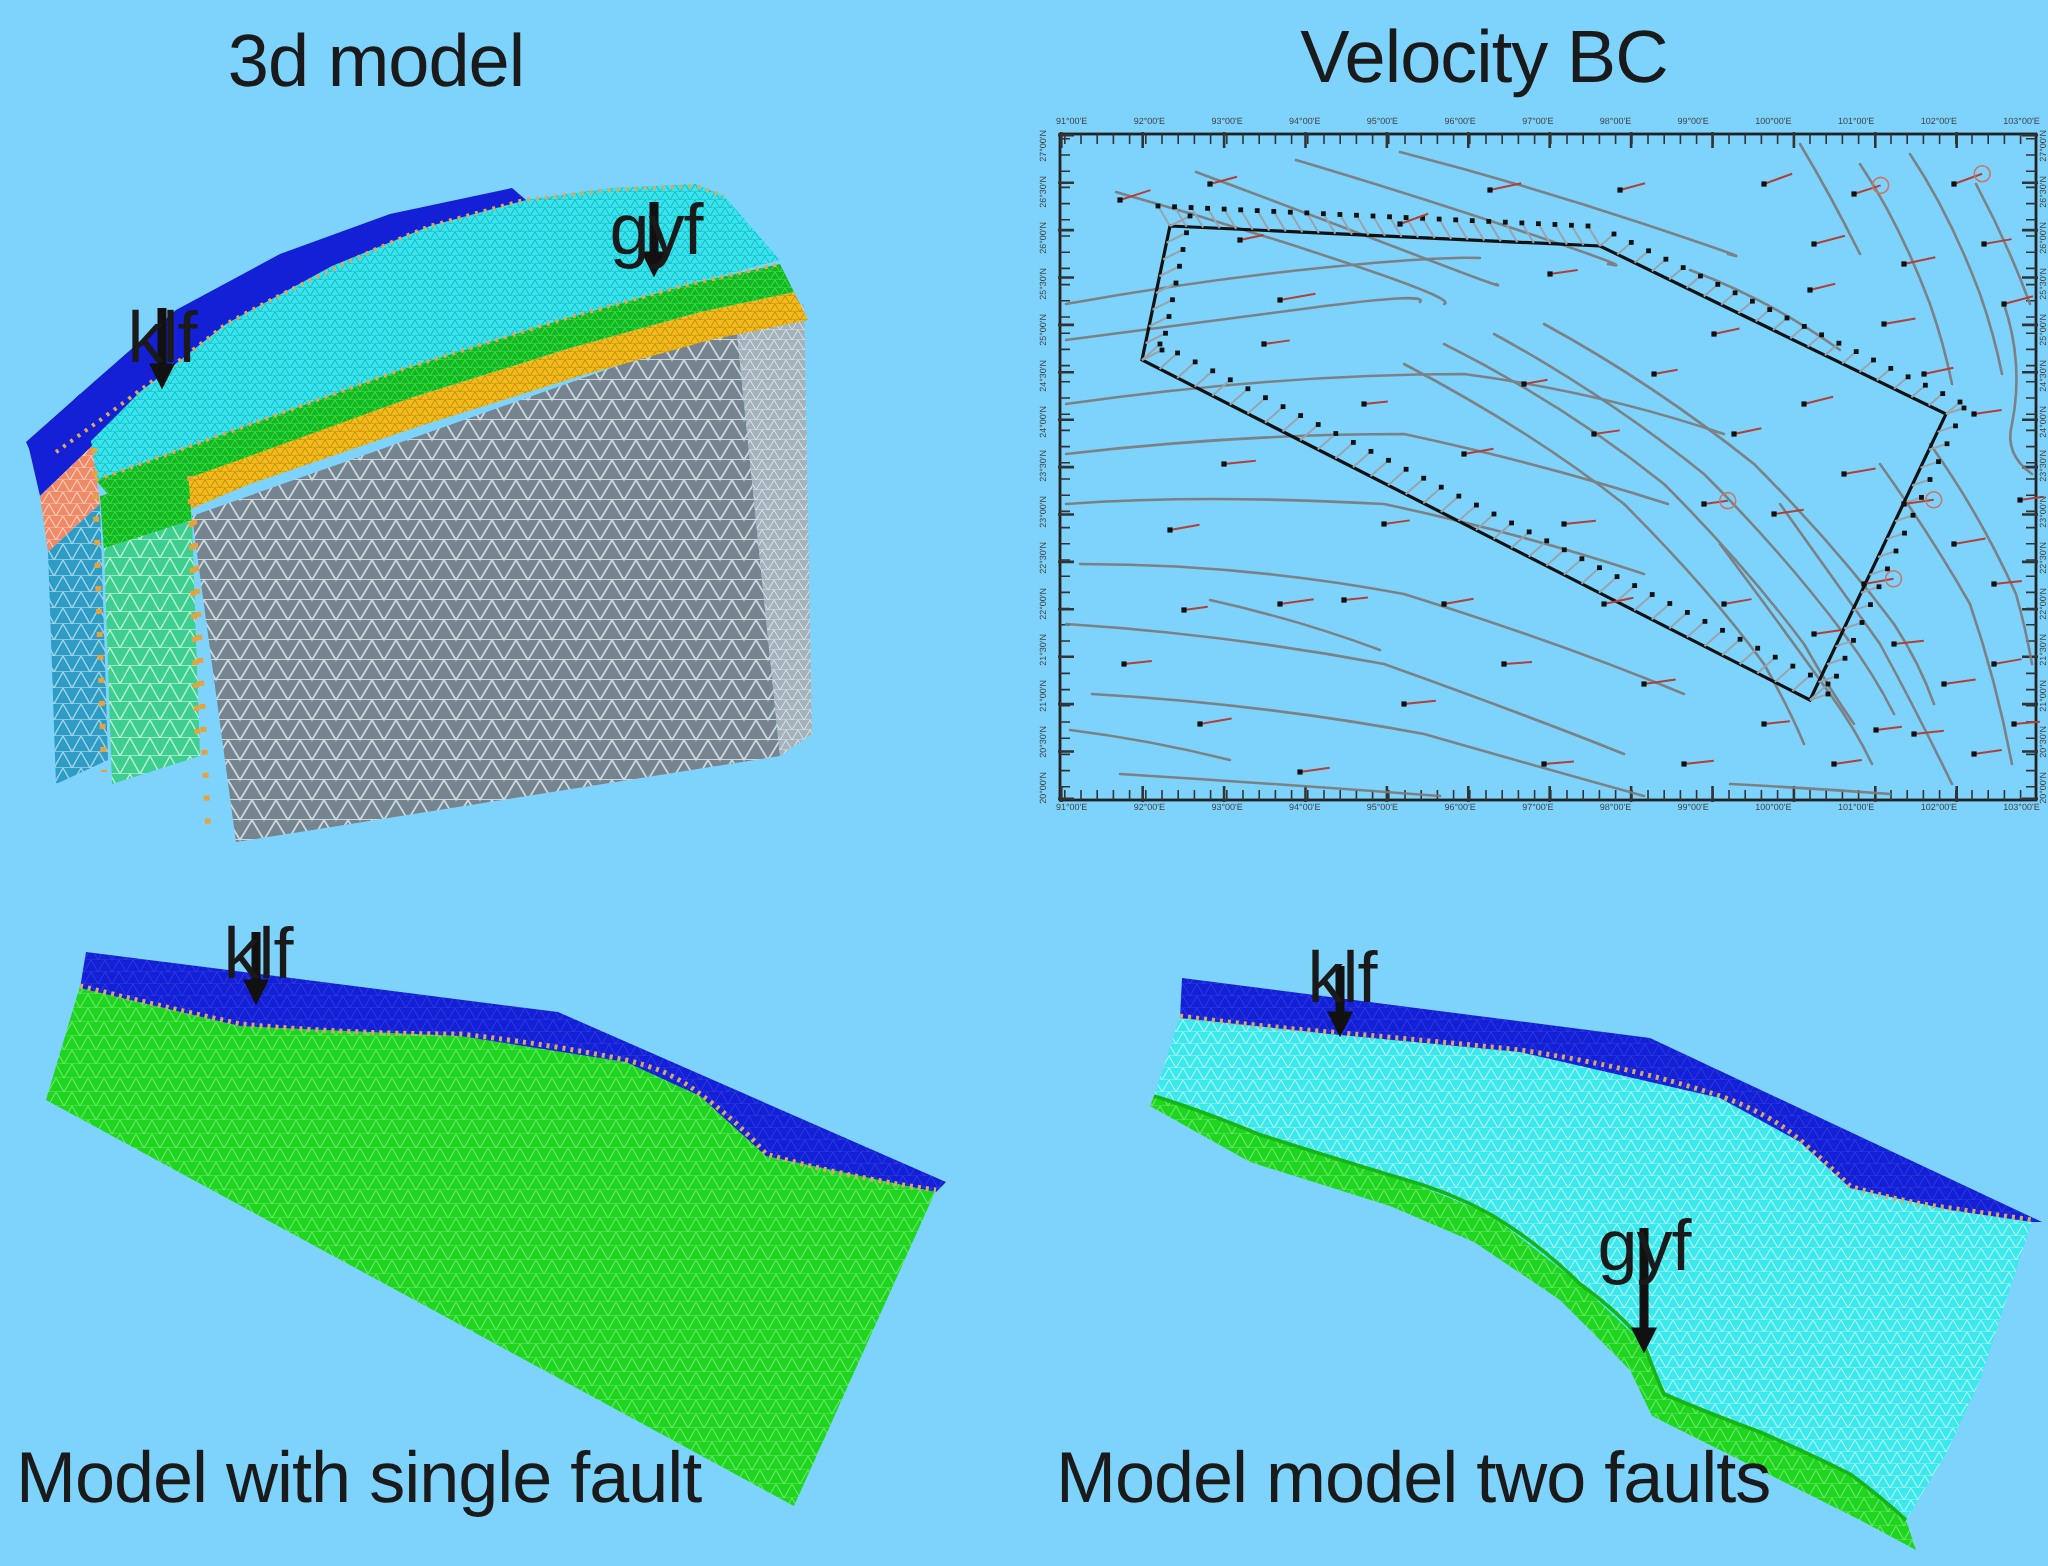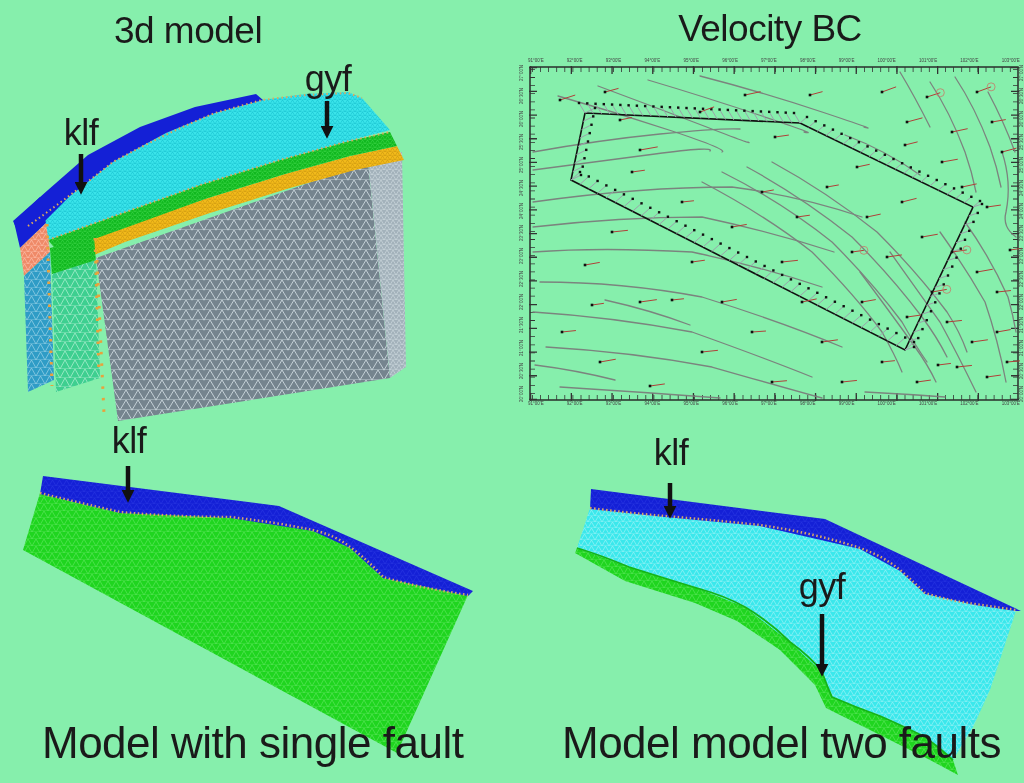--- a/index.html
+++ b/index.html
@@ -1,21 +1,21 @@
 <!DOCTYPE html>
 <html><head>
 <meta charset="utf-8">
 <style>
   html,body{margin:0;padding:0;background:#fff;}
-  #canvas{position:relative;width:1024px;height:783px;background:#86efac;overflow:hidden;
+  #canvas{position:relative;width:1024px;height:783px;background:#7dd3fc;overflow:hidden;
           font-family:"Liberation Sans",sans-serif;color:#1a1a1a;}
   #fig{position:absolute;left:0;top:0;width:1024px;height:783px;}
   .ttl{position:absolute;font-size:37px;font-weight:400;text-align:center;letter-spacing:-.5px;}
-  .lbl{position:absolute;font-size:36px;font-weight:400;text-align:center;letter-spacing:-.5px;}
-  .cap{position:absolute;font-size:44px;font-weight:400;white-space:nowrap;letter-spacing:-.5px;margin-left:34px;}
+  .lbl{position:absolute;font-size:36px;font-weight:400;text-align:center;letter-spacing:-.5px;margin-top:36px;}
+  .cap{position:absolute;font-size:36px;font-weight:400;white-space:nowrap;letter-spacing:-.5px;}
   .tickrow{position:absolute;display:flex;justify-content:space-between;font-size:4.5px;
            color:#444;line-height:1;}
   .tickcol{position:absolute;display:flex;flex-direction:column;justify-content:space-between;
            font-size:4.5px;color:#444;line-height:1;}
   .tickcol span{writing-mode:vertical-rl;transform:rotate(180deg);}
 </style>
 </head>
 <body>
 
 <div id="canvas">
@@ -527,21 +527,21 @@
     <polygon points="590,508 665,516 760,525 860,548 900,570 925,593 975,604 1016,610 1013,620 990,690 973,727 953,760 940,748 925,737 880,716 832,697 822,672 790,642 745,607 700,589 629,567 577,548" fill="url(#pCyan2d)"></polygon>
     <polygon points="591,489 825,519 1021,611 1016,611 975,605 925,594 900,571 860,549 760,526 665,517 590,509" fill="url(#pBlue)"></polygon>
     <path d="M590,508 Q628,513 665,516 Q713,520 760,525 Q815,533 860,548 Q885,557 900,570 Q915,583 925,593 Q950,601 975,604 L1016,610" fill="none" stroke="#d8a868" stroke-width="2.5" stroke-dasharray="1.5,2.5"></path>
     <path d="M577,548 Q600,555 629,567 Q670,580 700,589 Q725,596 745,607 Q770,622 790,642 Q812,658 822,672 Q827,686 832,697 Q855,707 880,716 Q905,727 925,737 Q940,748 953,760" fill="none" stroke="#17b417" stroke-width="1.8"></path>
     <line x1="670" y1="483" x2="670" y2="507" stroke="#111" stroke-width="4.5" marker-end="url(#ah)"></line>
     <line x1="822" y1="614" x2="822" y2="665" stroke="#111" stroke-width="4.5" marker-end="url(#ah)"></line>
   </g>
 </svg>
 
 <div class="ttl" style="left:88px;top:10px;width:200px;">3d model</div>
-<div class="ttl" style="left:630px;top:8px;width:280px;">Velocity BC</div>
+<div class="ttl" style="left:602px;top:8px;width:280px;">Velocity BC</div>
 
 <div class="lbl" style="left:46px;top:112px;width:70px;">klf</div>
 <div class="lbl" style="left:293px;top:58px;width:70px;">gyf</div>
 <div class="lbl" style="left:94px;top:420px;width:70px;">klf</div>
 <div class="lbl" style="left:636px;top:432px;width:70px;">klf</div>
 <div class="lbl" style="left:787px;top:566px;width:70px;">gyf</div>
 
 <div class="cap" style="left:8px;top:718px;">Model with single fault</div>
 <div class="cap" style="left:528px;top:718px;">Model model two faults</div>
 

